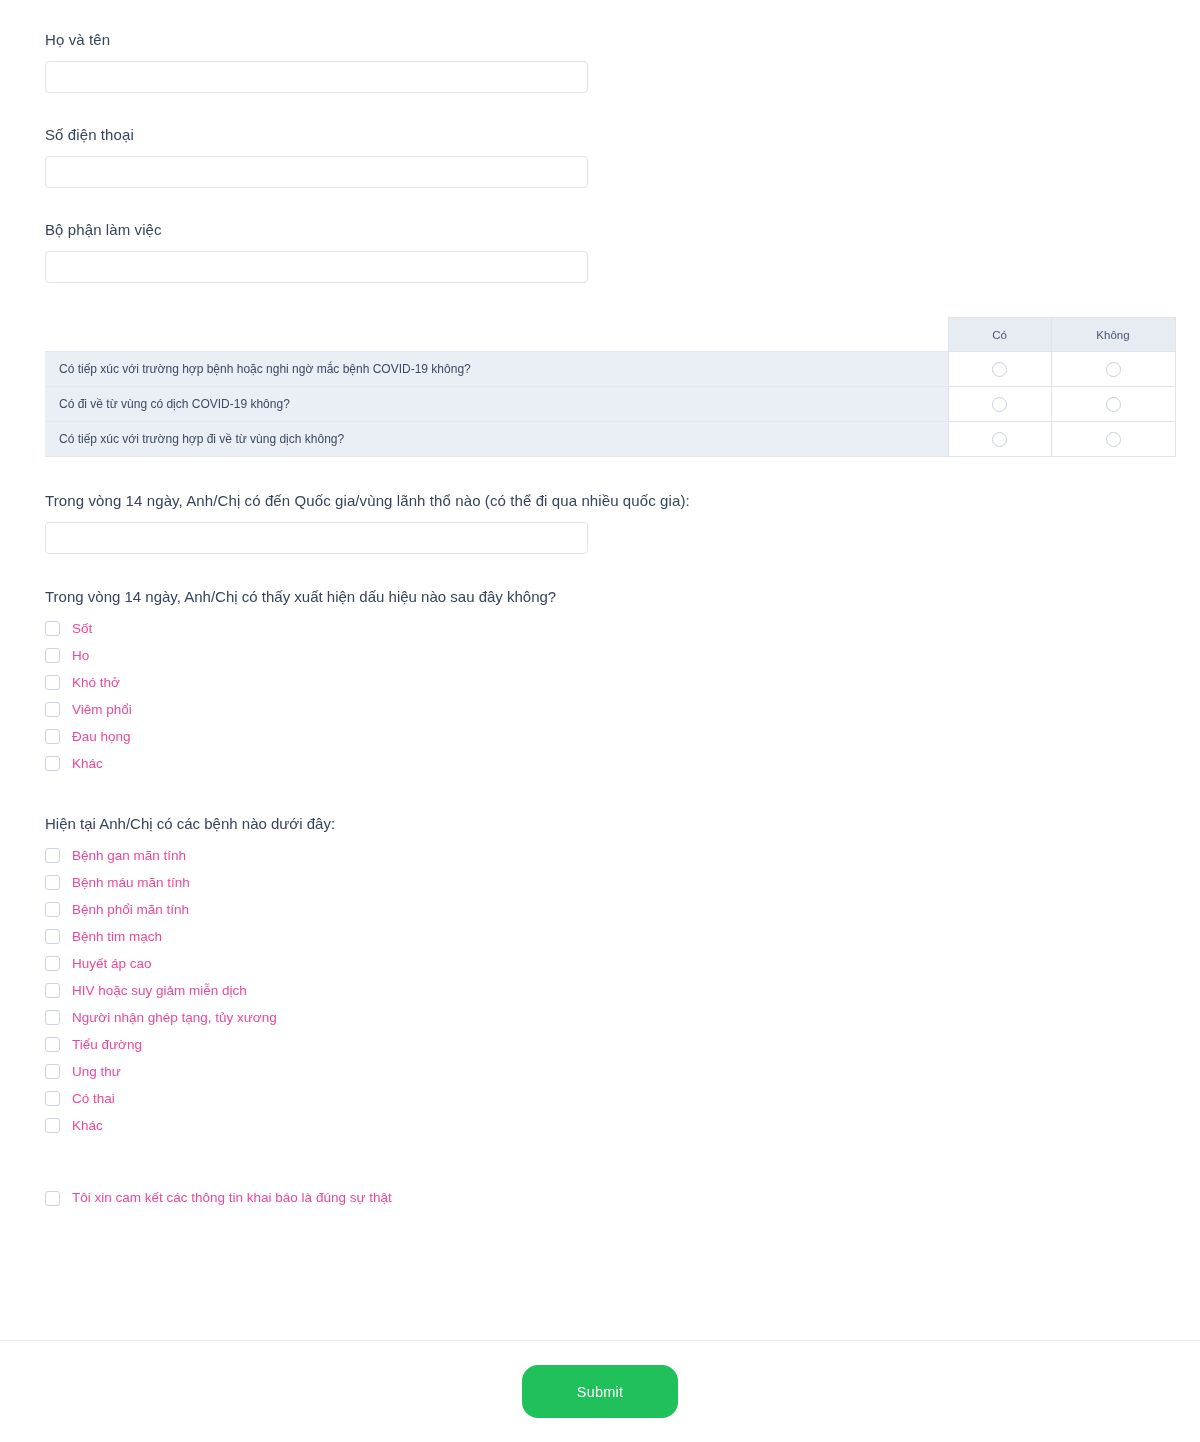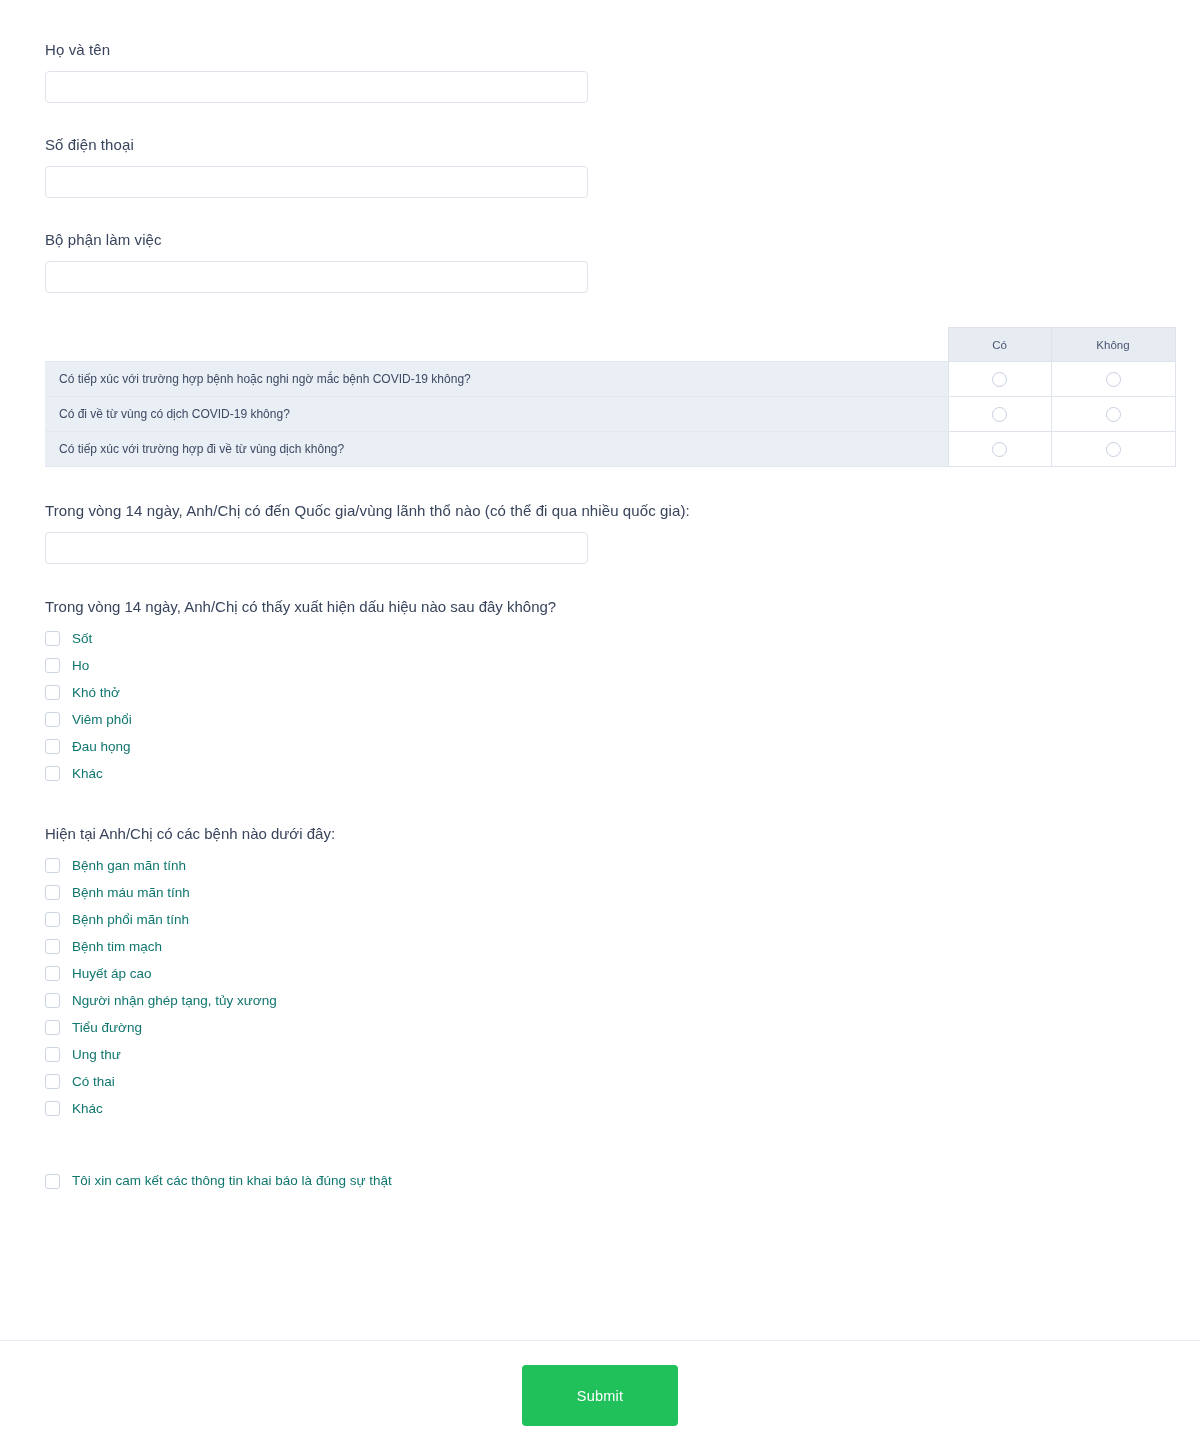--- a/index.html
+++ b/index.html
@@ -12,21 +12,21 @@
     width: 1200px;
     height: 1442px;
     position: relative;
     overflow: hidden;
     color: #36415a;
   }
 
   .form-wrap {
     position: relative;
     width: 1200px;
-    padding: 40px 45px 0 45px;
+    padding: 30px 45px 0 45px;
   }
 
   .field-block { margin-bottom: 22px; }
 
   .field-label {
     font-size: 15px;
     color: #38445c;
     line-height: 20px;
     margin-bottom: 11px;
     letter-spacing: 0.1px;
@@ -122,21 +122,21 @@
     height: 15px;
     border: 1.4px solid #ccd4e2;
     border-radius: 3px;
     background: #ffffff;
     flex: 0 0 auto;
     margin-right: 12px;
     cursor: pointer;
   }
   .check-label {
     font-size: 13.5px;
-    color: #0f766e;
+    color: #ec4899;
     line-height: 16px;
   }
 
   .consent-row {
     display: flex;
     align-items: center;
     margin-top: 47px;
     height: 24px;
   }
   .consent-row .check-label { font-size: 13.5px; }
@@ -153,25 +153,25 @@
   .submit-area {
     position: absolute;
     left: 0;
     top: 1365px;
     width: 1200px;
     display: flex;
     justify-content: center;
   }
   .submit-btn {
     width: 156px;
-    height: 61px;
+    height: 53px;
     background: #20c05a;
     color: #ffffff;
     border: none;
-    border-radius: 4px;
+    border-radius: 16px;
     font-family: inherit;
     font-size: 14.5px;
     cursor: pointer;
     letter-spacing: 0.2px;
   }
 </style>
 </head>
 <body>
 
 <div class="form-wrap">
@@ -287,20 +287,24 @@
     <div class="check-row">
       <span class="cbox"></span>
       <span class="check-label">Bệnh tim mạch</span>
     </div>
     <div class="check-row">
       <span class="cbox"></span>
       <span class="check-label">Huyết áp cao</span>
     </div>
     <div class="check-row">
       <span class="cbox"></span>
+      <span class="check-label">HIV hoặc suy giảm miễn dịch</span>
+    </div>
+    <div class="check-row">
+      <span class="cbox"></span>
       <span class="check-label">Người nhận ghép tạng, tủy xương</span>
     </div>
     <div class="check-row">
       <span class="cbox"></span>
       <span class="check-label">Tiểu đường</span>
     </div>
     <div class="check-row">
       <span class="cbox"></span>
       <span class="check-label">Ung thư</span>
     </div>

